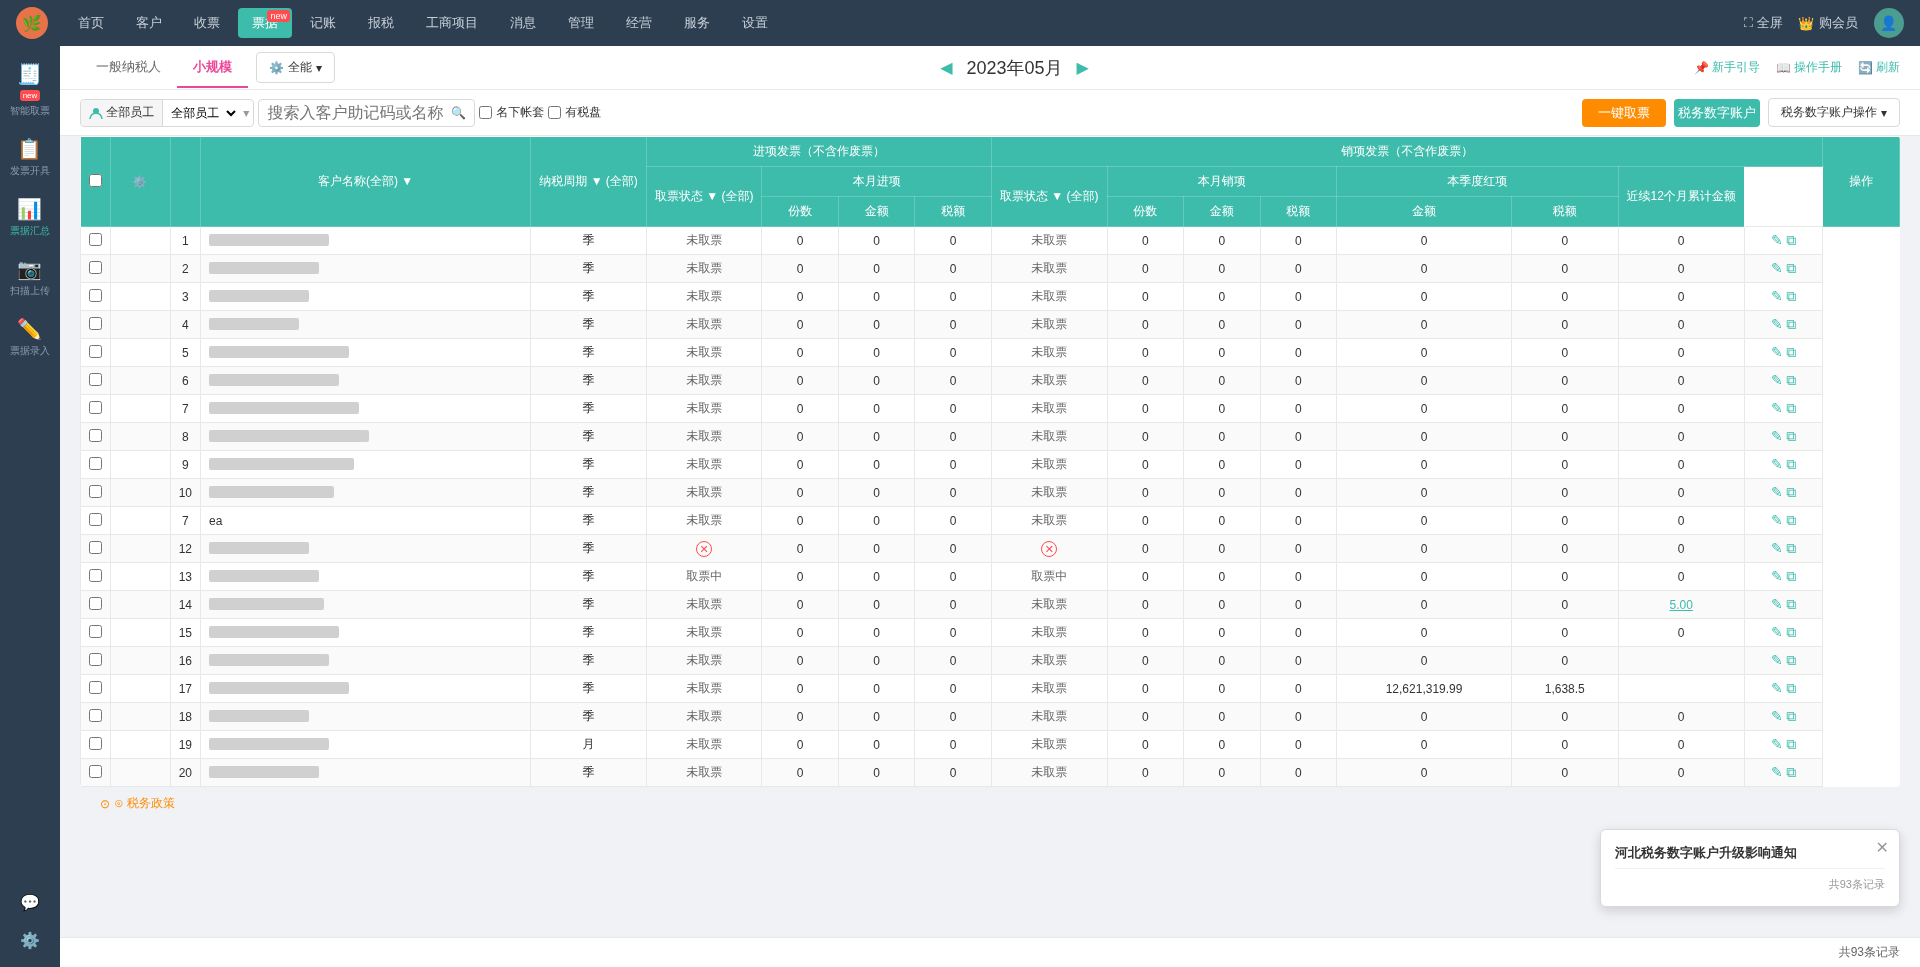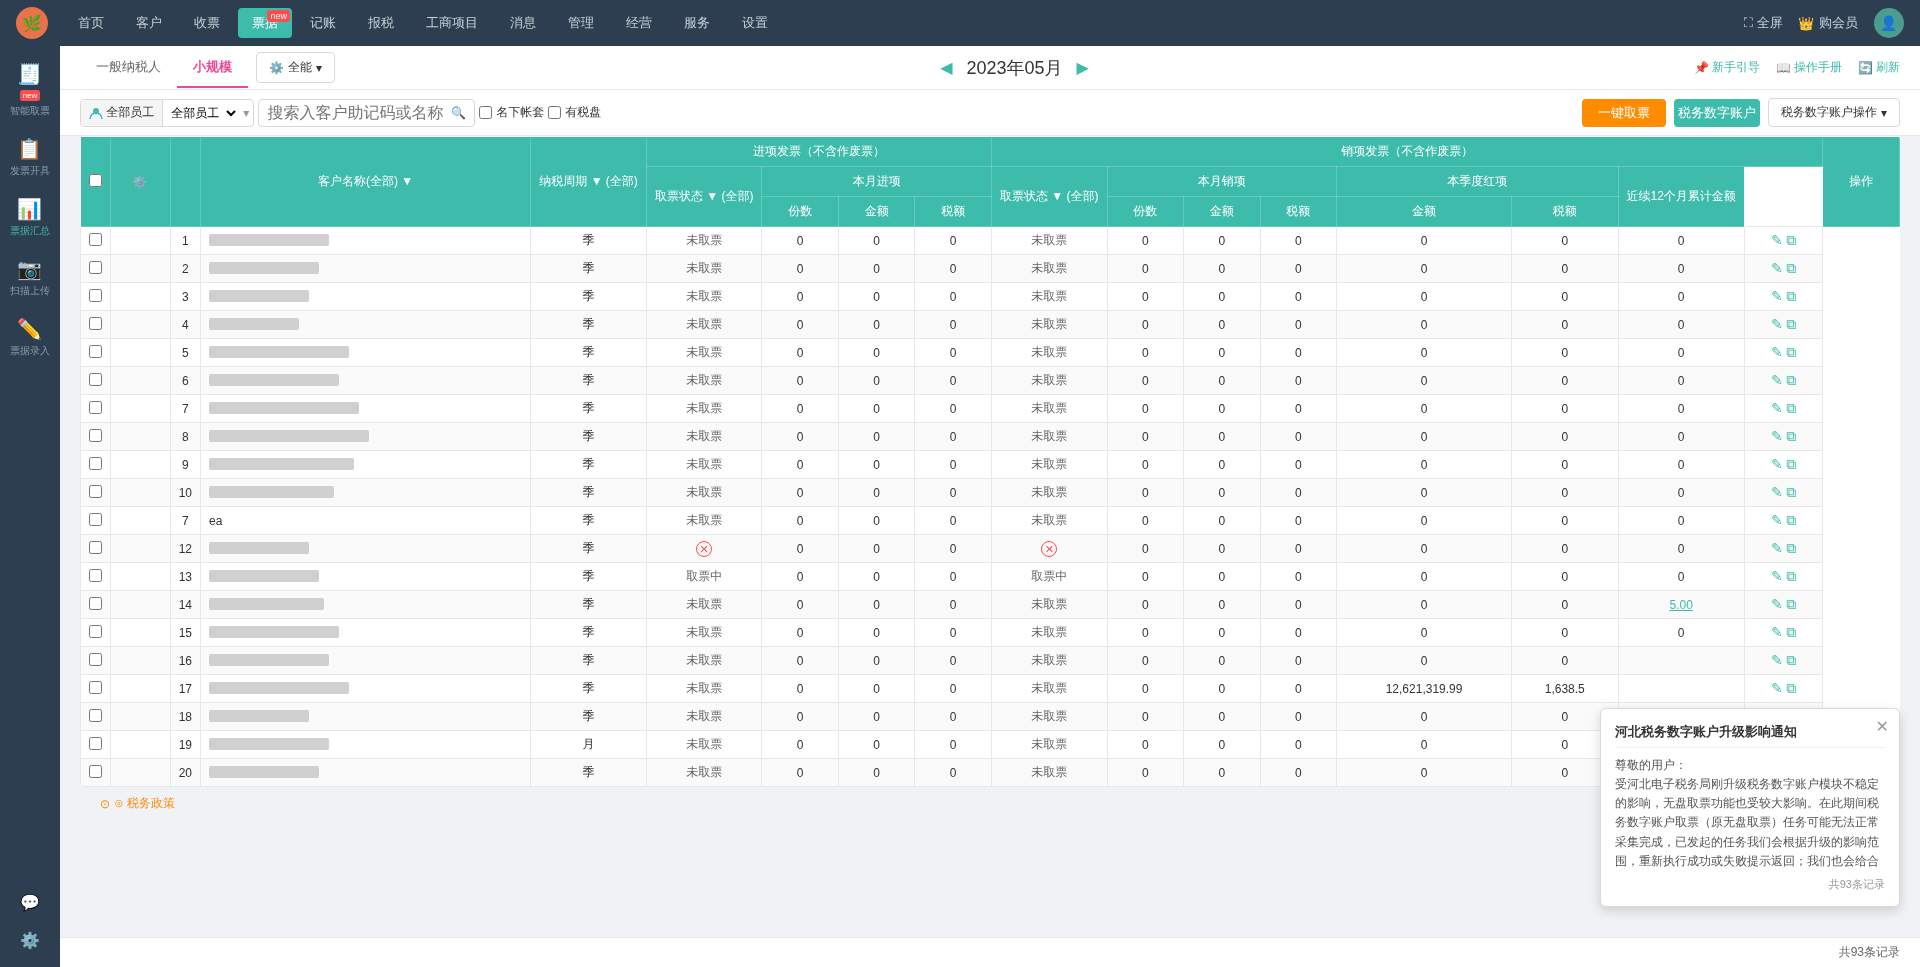--- a/index.html
+++ b/index.html
@@ -736,16 +736,14 @@
 
     <div class="bottom-bar">
       <span>共93条记录</span>
     </div>
   </div>
 </div>
 
 <div class="notification-popup">
   <span class="popup-close">✕</span>
   <div class="popup-title">河北税务数字账户升级影响通知</div>
-  <div class="popup-content" style="white-space:pre-line;">尊敬的用户：
-受河北电子税务局刚升级税务数字账户模块不稳定的影响，无盘取票功能也受较大影响。在此期间税务数字账户取票（原无盘取票）任务可能无法正常采集完成，已发起的任务我们会根据升级的影响范围，重新执行成功或失败提示返回；我们也会给合</div>
   <div class="popup-footer">共93条记录</div>
 </div>
 
 </body></html>

